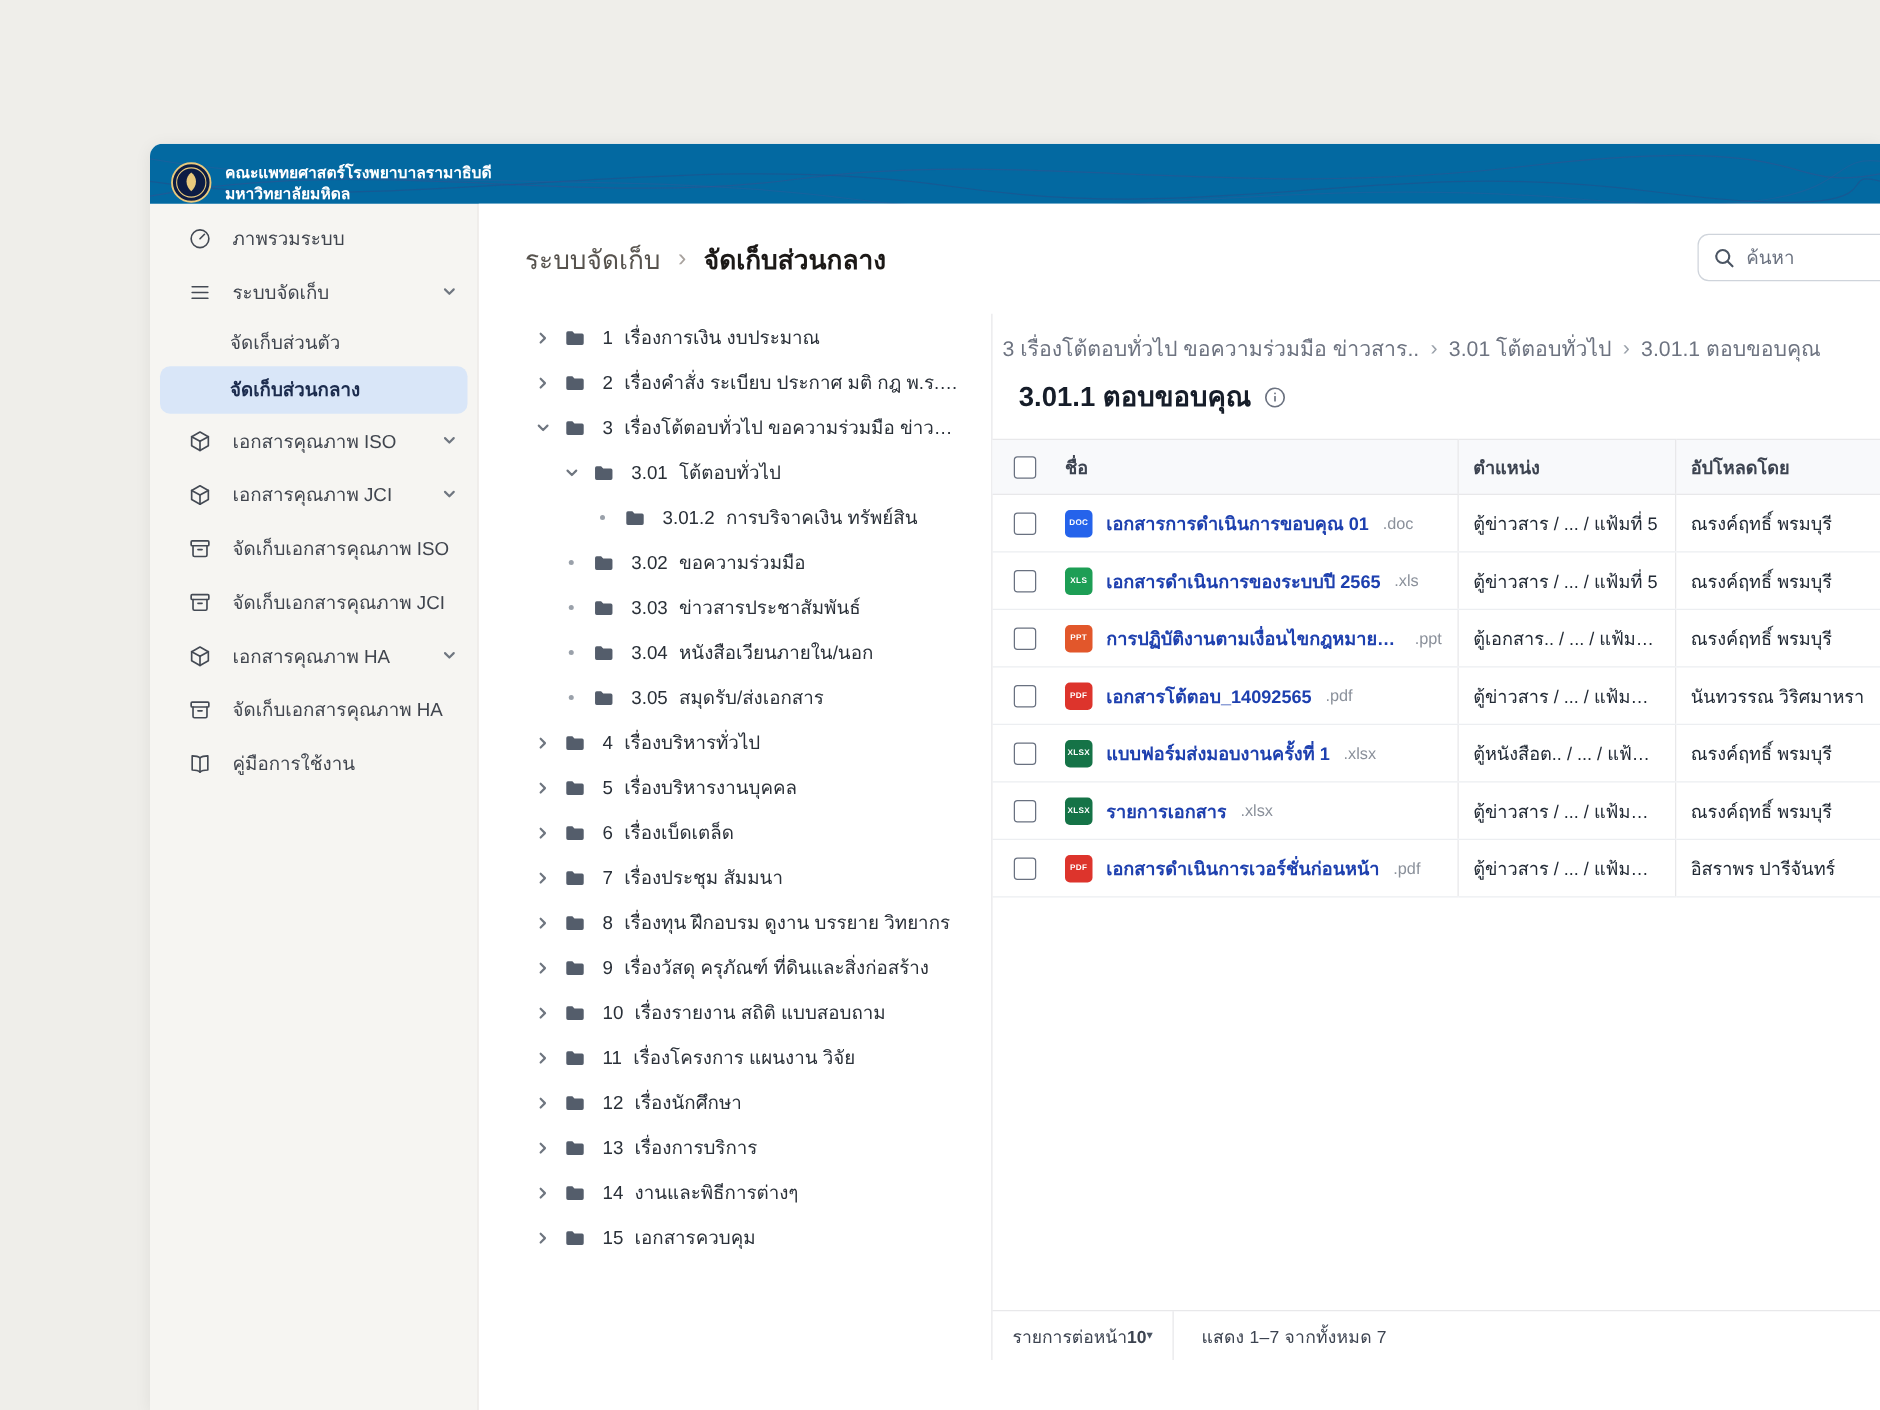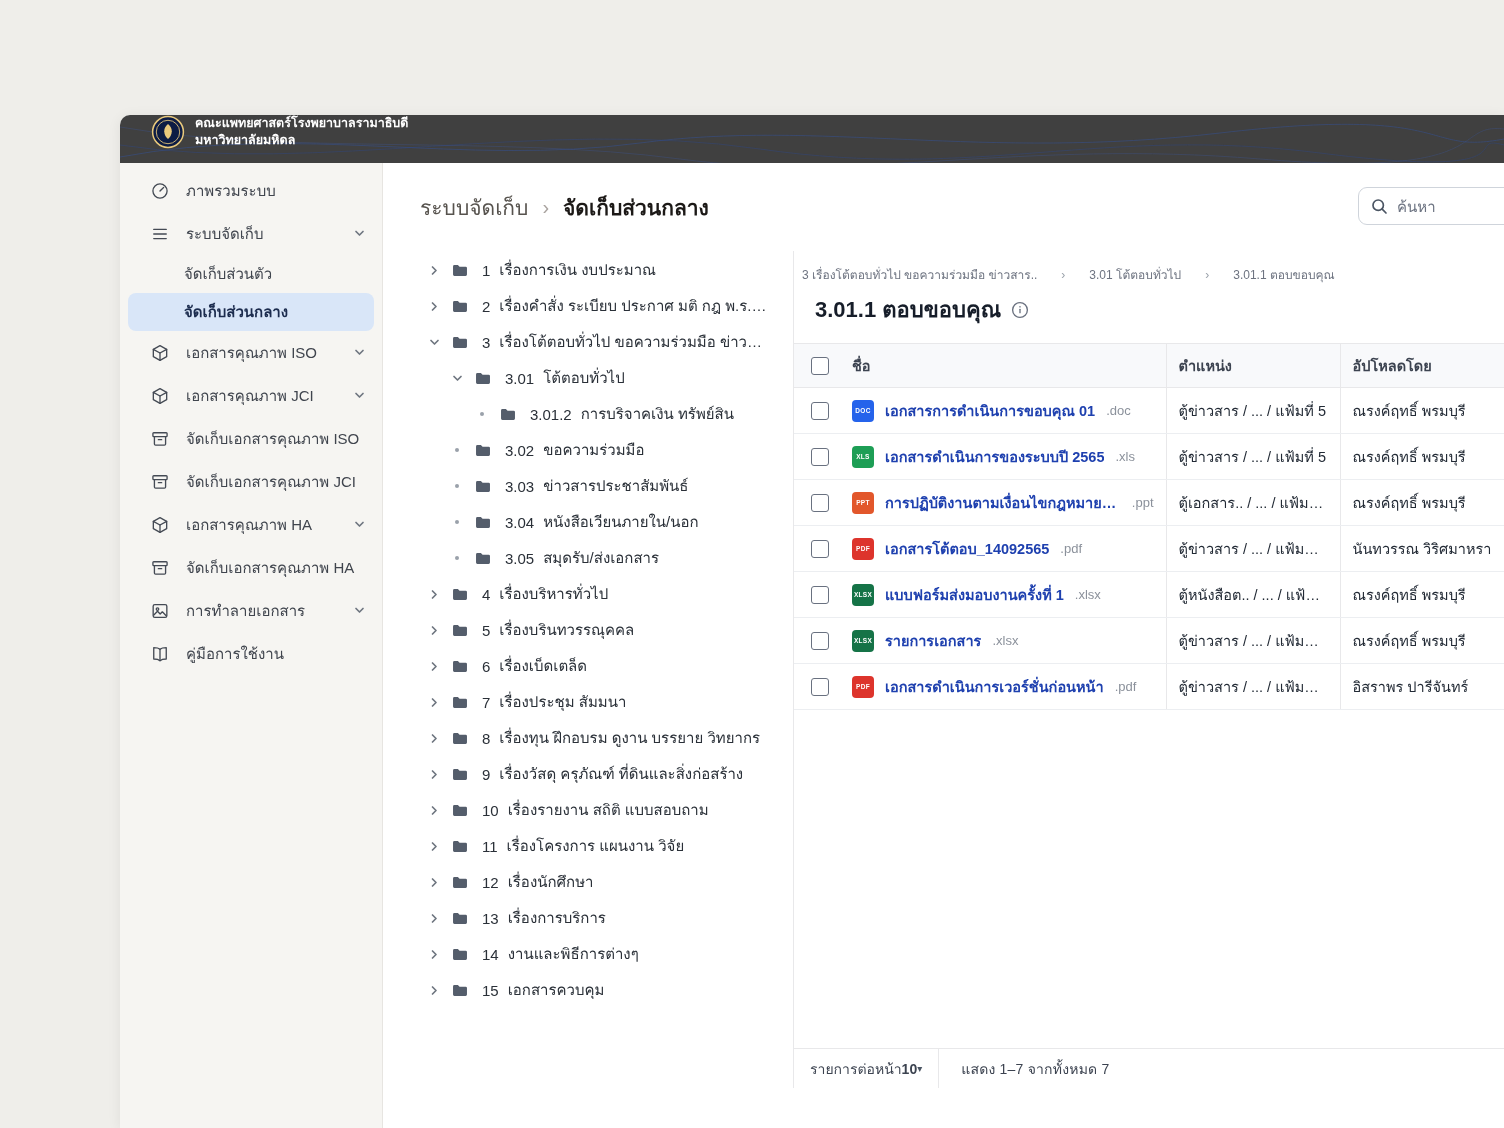--- a/index.html
+++ b/index.html
@@ -2,21 +2,21 @@
 <html><head>
 <meta charset="utf-8">
 <style>
   *{margin:0;padding:0;box-sizing:border-box}
   html,body{width:1504px;height:1128px}
   body{background:#efeeea;font-family:"Liberation Sans","DejaVu Sans",sans-serif;position:relative;overflow:hidden}
 
   .window{position:absolute;left:120px;top:115px;width:1384px;height:1013px;display:flex;flex-direction:column;background:#fff;border-top-left-radius:10px;overflow:hidden;box-shadow:0 2px 14px rgba(0,0,0,.07)}
 
   
-  .appbar{flex:0 0 48px;background:#404040;display:flex;align-items:flex-start;gap:10px;padding-left:31px;position:relative}
+  .appbar{flex:0 0 48px;background:#0369a1;display:flex;align-items:flex-end;gap:10px;padding-left:16px;position:relative}
   .waves{position:absolute;left:0;top:0;width:100%;height:100%;pointer-events:none}
   .logo{width:34px;height:34px;flex:0 0 34px;position:relative;z-index:1}
   .orgname{color:#fff;font-size:12.5px;font-weight:700;line-height:1.32;position:relative;z-index:1}
 
   .frame{flex:1;display:flex;min-height:0}
 
   
   .sidebar{flex:0 0 263px;background:#f6f5f2;border-right:1px solid #e7e5e1;padding-top:6px;overflow:hidden}
   .mi{height:43px;display:flex;align-items:center;gap:16px;padding:0 16px 0 30px;font-size:15px;color:#40454e;cursor:pointer;white-space:nowrap}
   .mi .ic{width:20px;height:20px;flex:0 0 20px;color:#444a54;display:flex;align-items:center}
@@ -45,21 +45,21 @@
   .trow.lvl2{padding-left:55px}
   .trow.selected{background:#d9e6f8}
   .trow .tg{width:14px;flex:0 0 14px;display:flex;justify-content:center;align-items:center}
   .trow .fold{flex:0 0 20px;margin-left:9px;display:flex;align-items:center}
   .trow .num{margin-left:12px;white-space:nowrap}
   .trow .lab{margin-left:9px;white-space:nowrap;overflow:hidden;text-overflow:ellipsis}
   .dot{width:4px;height:4px;border-radius:50%;background:#9aa1aa}
 
   
   .detail{flex:1;border-left:1px solid #e8e8ea;display:flex;flex-direction:column;min-width:0;margin-bottom:40px}
-  .d-crumb{flex:0 0 auto;padding:14px 10px 0 8px;font-size:12px;color:#6d7380;display:flex;align-items:center;gap:24px;white-space:nowrap;overflow:hidden}
+  .d-crumb{flex:0 0 auto;padding:14px 10px 0 8px;font-size:17px;color:#6d7380;display:flex;align-items:center;gap:9px;white-space:nowrap;overflow:hidden}
   .d-crumb .sep{color:#9aa1aa}
   .d-title{padding:8px 10px 16px 21px;display:flex;align-items:center;gap:10px}
   .d-title .t{font-size:22px;font-weight:700;color:#161d29}
   .info{display:flex;align-items:center;cursor:pointer}
 
   .tablewrap{flex:1;display:flex;flex-direction:column;min-height:0}
   table{width:100%;border-collapse:collapse;table-layout:fixed}
   thead th{background:#f8f9fb;border-top:1px solid #e8e8ea;border-bottom:1px solid #e8e8ea;height:44px;font-size:14.5px;font-weight:600;color:#3c4350;text-align:left;padding:0 12px}
   tbody td{height:46px;border-bottom:1px solid #eceef1;padding:0 12px;font-size:14.5px;color:#222a35;white-space:nowrap;overflow:hidden;text-overflow:ellipsis}
   th.cb,td.cb{width:46px;padding:0 0 0 17px}
@@ -204,35 +204,20 @@
               <rect x="3.5" y="4.5" width="17" height="4.6" rx="1"></rect>
               <path d="M5.3 9.1 V18 a1.4 1.4 0 0 0 1.4 1.4 h10.6 A1.4 1.4 0 0 0 18.7 18 V9.1"></path>
               <path d="M10 12.8 h4"></path>
             </svg>
           </span>
           <span class="lbl">จัดเก็บเอกสารคุณภาพ HA</span>
         </div>
         <div class="mi">
           <span class="ic">
             <svg viewBox="0 0 24 24" width="20" height="20" fill="none" stroke="currentColor" stroke-width="1.6" stroke-linecap="round" stroke-linejoin="round">
-              <rect x="3.8" y="4.4" width="16.4" height="15.2" rx="2"></rect>
-              <circle cx="9" cy="9.7" r="1.5"></circle>
-              <path d="M4.6 16.8 9 12.4 l3.2 3.2 2.6-2.6 4.6 4.6"></path>
-            </svg>
-          </span>
-          <span class="lbl">การทำลายเอกสาร</span>
-          <span class="chev">
-            <svg width="13" height="13" viewBox="0 0 13 13">
-              <path d="M3 4.5 L6.5 8 L10 4.5" fill="none" stroke="#6f7680" stroke-width="1.7" stroke-linecap="round" stroke-linejoin="round"></path>
-            </svg>
-          </span>
-        </div>
-        <div class="mi">
-          <span class="ic">
-            <svg viewBox="0 0 24 24" width="20" height="20" fill="none" stroke="currentColor" stroke-width="1.6" stroke-linecap="round" stroke-linejoin="round">
               <path d="M12 6.3 C10.4 4.9 8.4 4.4 4.5 4.4 V18 c3.9 0 5.9 .5 7.5 2 c1.6-1.5 3.6-2 7.5-2 V4.4 c-3.9 0-5.9 .5-7.5 1.9 Z"></path>
               <path d="M12 6.3 V20"></path>
             </svg>
           </span>
           <span class="lbl">คู่มือการใช้งาน</span>
         </div>
       </nav>
 
     <div class="main">
       <div class="page-head">
@@ -387,21 +372,21 @@
                 <svg width="13" height="13" viewBox="0 0 13 13">
                   <path d="M4.5 3 L8 6.5 L4.5 10" fill="none" stroke="#6f7680" stroke-width="1.7" stroke-linecap="round" stroke-linejoin="round"></path>
                 </svg>
               </span>
               <span class="fold">
                 <svg viewBox="0 0 20 20" width="20" height="17">
                   <path d="M1.8 5.2 A1.6 1.6 0 0 1 3.4 3.6 h4.1 l2 2 h7.1 A1.6 1.6 0 0 1 18.2 7.2 v7.6 a1.6 1.6 0 0 1 -1.6 1.6 H3.4 a1.6 1.6 0 0 1 -1.6 -1.6 Z" fill="#545d6b"></path>
                 </svg>
               </span>
               <span class="num">5</span>
-              <span class="lab">เรื่องบรินทวรรณุคคล</span>
+              <span class="lab">เรื่องบริหารงานบุคคล</span>
             </div>
             <div class="trow lvl0">
               <span class="tg">
                 <svg width="13" height="13" viewBox="0 0 13 13">
                   <path d="M4.5 3 L8 6.5 L4.5 10" fill="none" stroke="#6f7680" stroke-width="1.7" stroke-linecap="round" stroke-linejoin="round"></path>
                 </svg>
               </span>
               <span class="fold">
                 <svg viewBox="0 0 20 20" width="20" height="17">
                   <path d="M1.8 5.2 A1.6 1.6 0 0 1 3.4 3.6 h4.1 l2 2 h7.1 A1.6 1.6 0 0 1 18.2 7.2 v7.6 a1.6 1.6 0 0 1 -1.6 1.6 H3.4 a1.6 1.6 0 0 1 -1.6 -1.6 Z" fill="#545d6b"></path>

